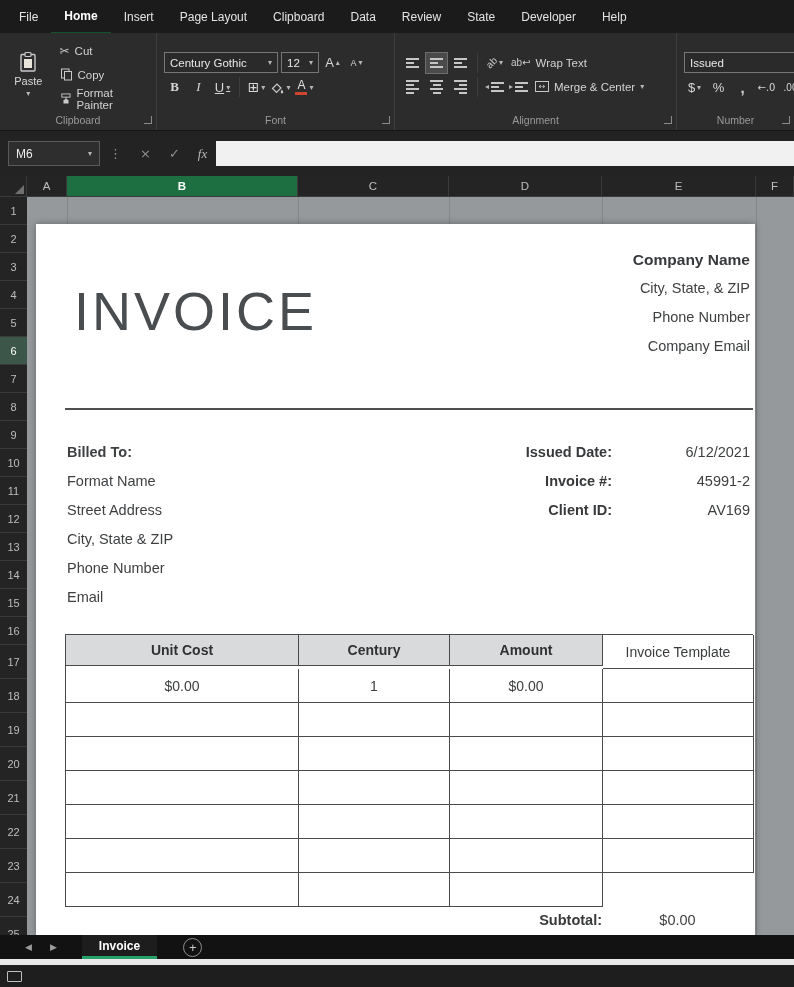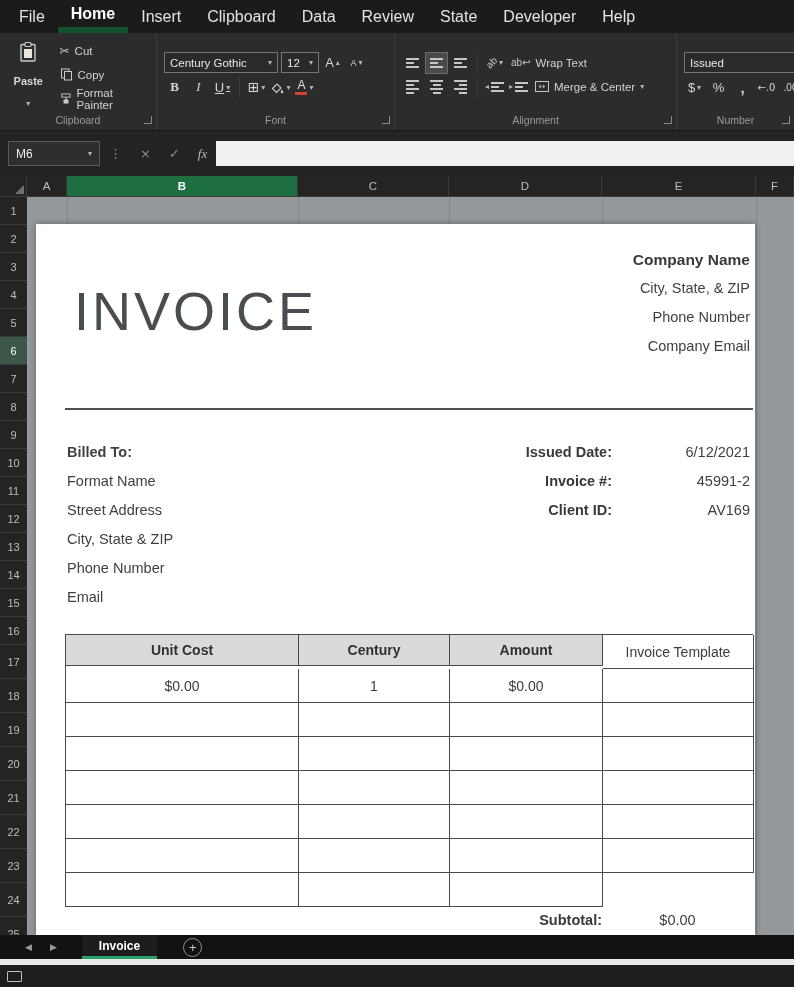--- a/index.html
+++ b/index.html
@@ -2,33 +2,33 @@
 <html><head>
 <meta charset="utf-8">
 <style>
   html,body{margin:0;padding:0;background:#1b1b1b;}
   body{width:794px;height:987px;overflow:hidden;font-family:"Liberation Sans",sans-serif;}
   .app{position:relative;width:794px;height:987px;background:#1b1b1b;}
   .g{font-family:"DejaVu Sans",sans-serif;}
 
   
   .menubar{position:absolute;top:0;left:0;right:0;height:33px;background:#1b1b1b;display:flex;align-items:stretch;padding-left:6px;}
-  .mtab{display:flex;align-items:center;padding:0 13px;font-size:16px;color:#e3e3e3;}
-  .mtab.active{font-weight:bold;color:#fff;border-bottom:6px solid #14532d;}
+  .mtab{display:flex;align-items:center;padding:0 13px;font-size:12px;color:#e3e3e3;}
+  .mtab.active{font-weight:bold;color:#fff;border-bottom:1px solid #14532d;}
 
   
   .ribbon{position:absolute;top:33px;left:0;right:0;height:97px;background:#2c2c2c;display:flex;overflow:hidden;border-bottom:1px solid #161616;}
   .rgroup{display:flex;flex-direction:column;position:relative;padding:5px 7px 1px;box-sizing:border-box;flex:0 0 auto;}
   .rgroup + .rgroup{border-left:1px solid #3d3d3d;}
   .rg-label{font-size:10.5px;color:#9a9a9a;text-align:center;padding:3px 0 3px;}
   .rg-body{flex:1;display:flex;align-items:stretch;gap:7px;}
   .launcher{position:absolute;right:4px;bottom:6px;width:7px;height:7px;border-right:1px solid #8b8b8b;border-bottom:1px solid #8b8b8b;}
   .fcol{display:flex;flex-direction:column;justify-content:center;gap:4px;}
   .frow{display:flex;align-items:center;gap:3px;}
-  .bigbtn{display:flex;flex-direction:column;align-items:center;justify-content:center;gap:12px;width:46px;color:#d8d8d8;font-size:11px;font-weight:bold;}
+  .bigbtn{display:flex;flex-direction:column;align-items:center;justify-content:center;gap:2px;width:46px;color:#d8d8d8;font-size:11px;}
   .smallrow{display:flex;align-items:center;gap:5px;font-size:11.5px;color:#d2d2d2;height:20px;padding:0 3px;}
   .combo{display:flex;align-items:center;justify-content:space-between;background:#2a2a2a;border:1px solid #767676;color:#e8e8e8;font-size:11.5px;padding:0 5px;height:21px;box-sizing:border-box;gap:4px;white-space:nowrap;}
   .caret{font-size:8px;color:#b5b5b5;font-family:"DejaVu Sans",sans-serif;}
   .tbtn{min-width:21px;height:20px;display:flex;align-items:center;justify-content:center;color:#d6d6d6;font-size:13px;gap:2px;}
   .tbtn.active{background:#4a4a4a;outline:1px solid #6d6d6d;}
   .vsep{width:1px;background:#3d3d3d;align-self:stretch;margin:0 3px;}
   .bld{font-weight:bold;font-family:"Liberation Serif",serif;}
   .itl{font-style:italic;font-family:"Liberation Serif",serif;}
   .unl{text-decoration:underline;}
   .acolor{display:flex;flex-direction:column;align-items:center;line-height:1;font-size:12px;color:#e0e0e0;}
@@ -97,20 +97,21 @@
 </style>
 </head>
 <body>
 
 <div class="app">
 
   <div class="menubar">
     <div class="mtab">File</div>
     <div class="mtab active">Home</div>
     <div class="mtab">Insert</div>
+    <div class="mtab">Page Layout</div>
     <div class="mtab">Clipboard</div>
     <div class="mtab">Data</div>
     <div class="mtab">Review</div>
     <div class="mtab">State</div>
     <div class="mtab">Developer</div>
     <div class="mtab">Help</div>
   </div>
 
   <div class="ribbon">
 

